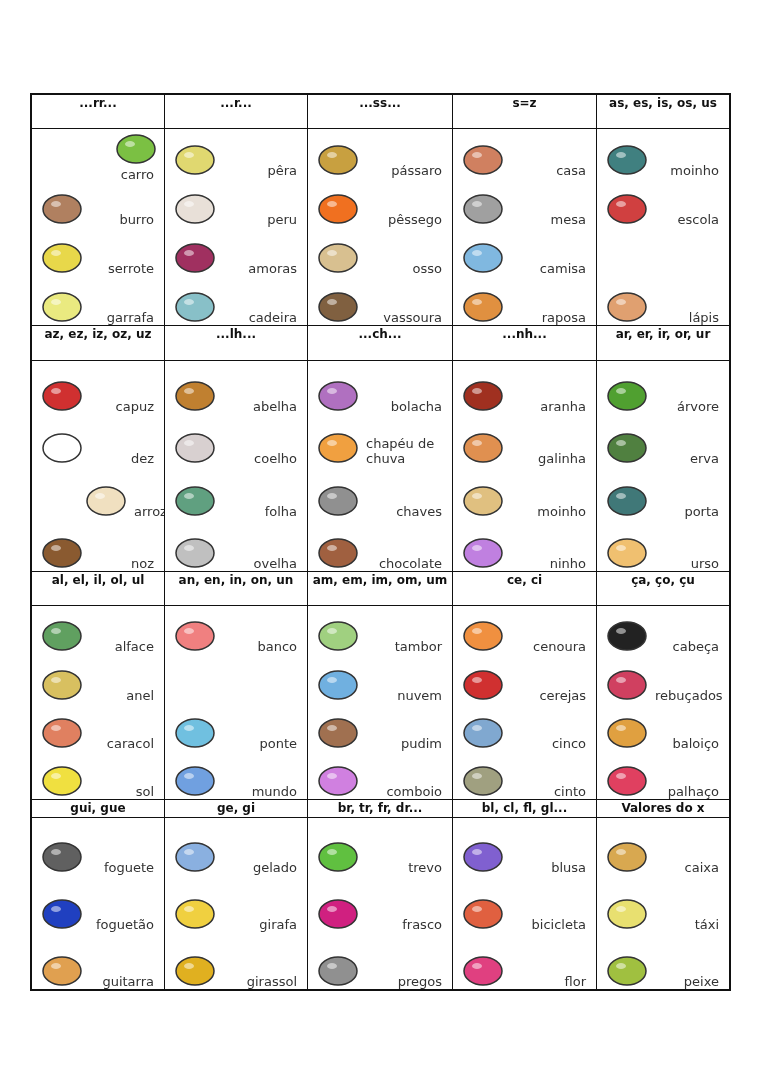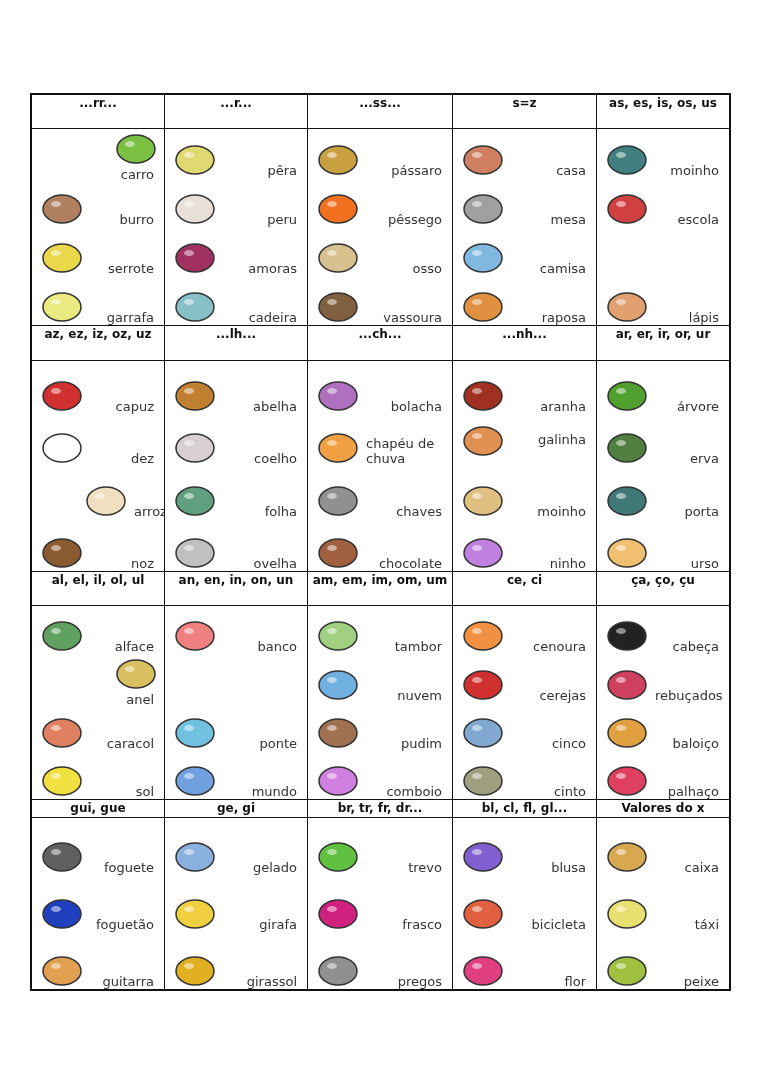--- a/index.html
+++ b/index.html
@@ -273,21 +273,21 @@
         </div>
       </div>
       <div class="bcell">
         <div class="item" style="top: 0%; height: 25%;">
           <div class="pic"><svg viewBox="0 0 50 38">
               <ellipse cx="22" cy="20" rx="19" ry="14" fill="#a03020" stroke="#333" stroke-width="1.5"></ellipse>
               <ellipse cx="16" cy="15" rx="5" ry="3" fill="#ffffff" opacity="0.5"></ellipse>
             </svg></div>
           <span class="word">aranha</span>
         </div>
-        <div class="item" style="top: 25%; height: 25%; align-items: center;">
+        <div class="item" style="top: 25%; height: 25%;">
           <div class="pic"><svg viewBox="0 0 50 38">
               <ellipse cx="22" cy="20" rx="19" ry="14" fill="#e09050" stroke="#333" stroke-width="1.5"></ellipse>
               <ellipse cx="16" cy="15" rx="5" ry="3" fill="#ffffff" opacity="0.5"></ellipse>
             </svg></div>
           <span class="word">galinha</span>
         </div>
         <div class="item" style="top: 50%; height: 25%;">
           <div class="pic"><svg viewBox="0 0 50 38">
               <ellipse cx="22" cy="20" rx="19" ry="14" fill="#e0c080" stroke="#333" stroke-width="1.5"></ellipse>
               <ellipse cx="16" cy="15" rx="5" ry="3" fill="#ffffff" opacity="0.5"></ellipse>
@@ -338,21 +338,21 @@
       <div class="hcell">ce, ci</div>
       <div class="hcell lastcol">ça, ço, çu</div>
       <div class="bcell">
         <div class="item" style="top: 0%; height: 25%;">
           <div class="pic"><svg viewBox="0 0 50 38">
               <ellipse cx="22" cy="20" rx="19" ry="14" fill="#60a060" stroke="#333" stroke-width="1.5"></ellipse>
               <ellipse cx="16" cy="15" rx="5" ry="3" fill="#ffffff" opacity="0.5"></ellipse>
             </svg></div>
           <span class="word">alface</span>
         </div>
-        <div class="item" style="top: 25%; height: 25%; flex-direction: column;">
+        <div class="item" style="top: 25%; height: 25%;">
           <div class="pic"><svg viewBox="0 0 50 38">
               <ellipse cx="22" cy="20" rx="19" ry="14" fill="#d8c060" stroke="#333" stroke-width="1.5"></ellipse>
               <ellipse cx="16" cy="15" rx="5" ry="3" fill="#ffffff" opacity="0.5"></ellipse>
             </svg></div>
           <span class="word">anel</span>
         </div>
         <div class="item" style="top: 50%; height: 25%;">
           <div class="pic"><svg viewBox="0 0 50 38">
               <ellipse cx="22" cy="20" rx="19" ry="14" fill="#e08060" stroke="#333" stroke-width="1.5"></ellipse>
               <ellipse cx="16" cy="15" rx="5" ry="3" fill="#ffffff" opacity="0.5"></ellipse>

